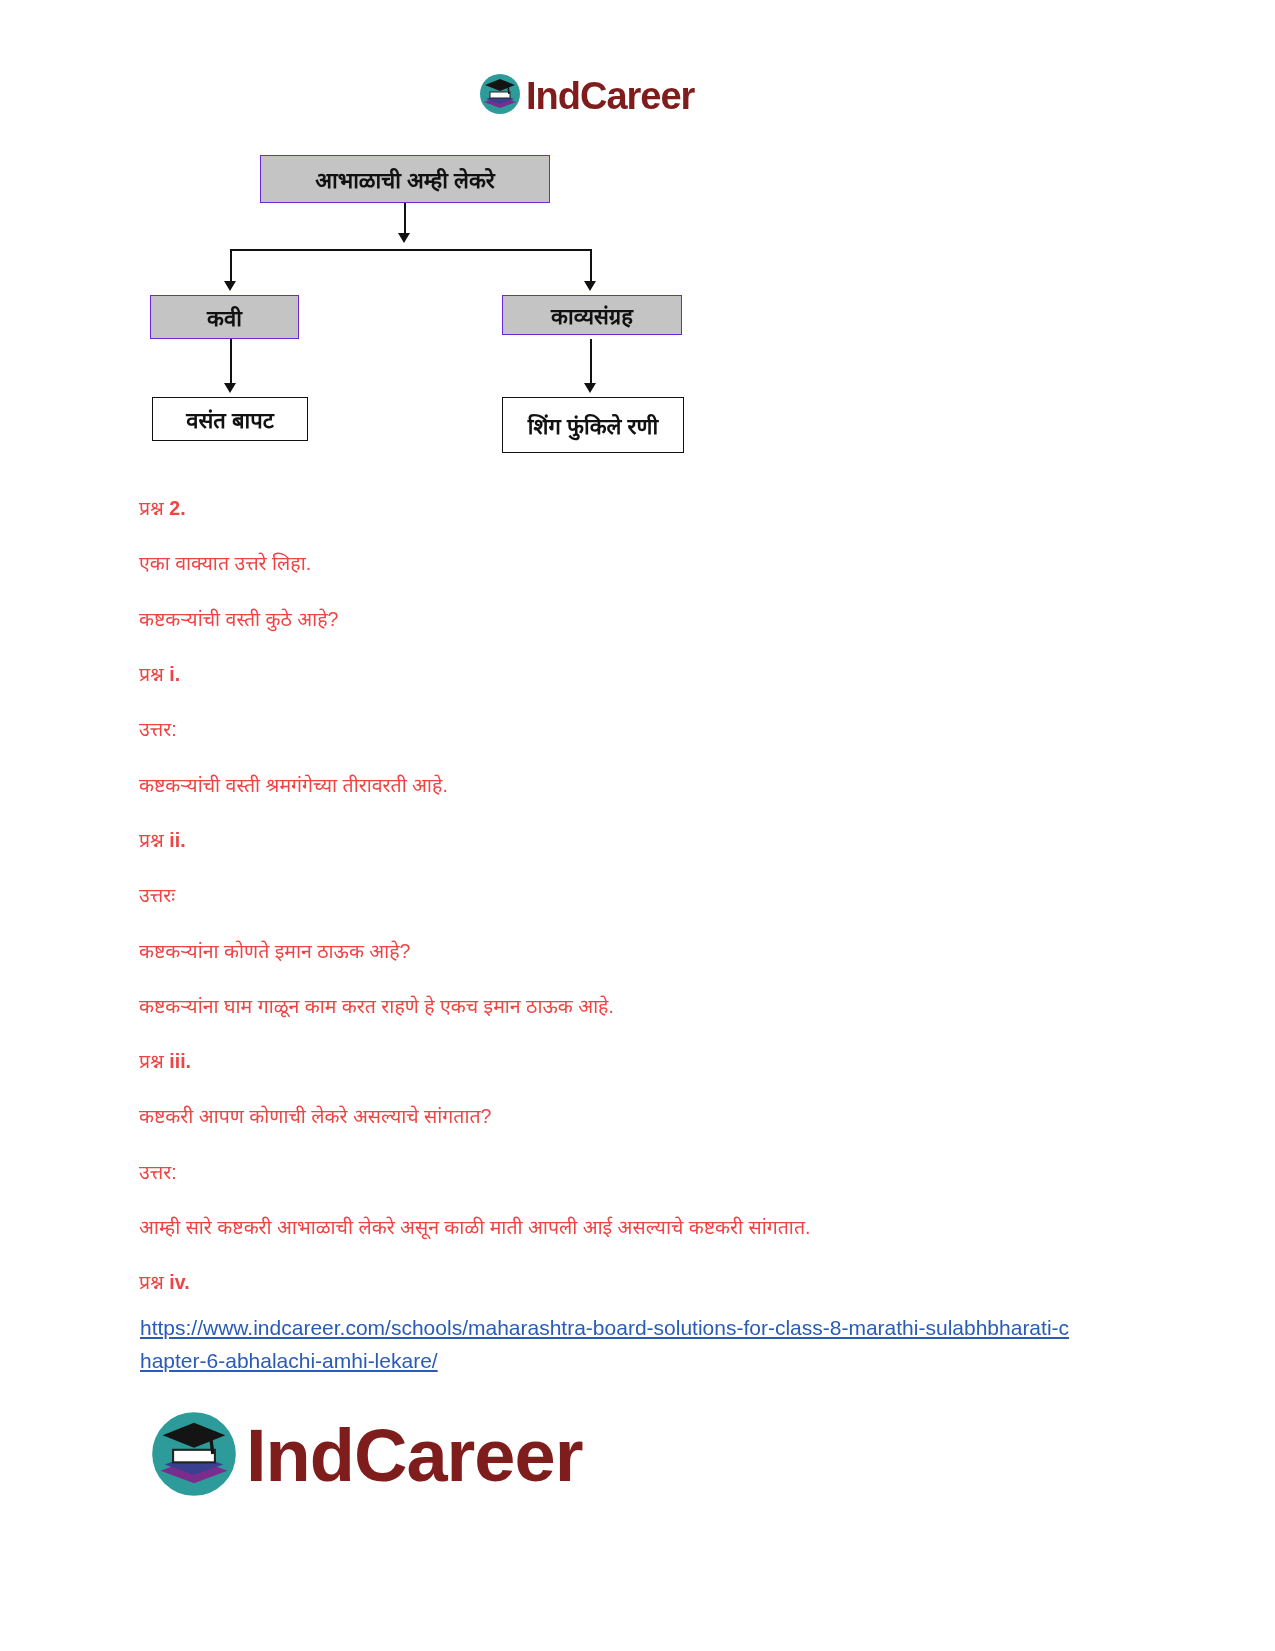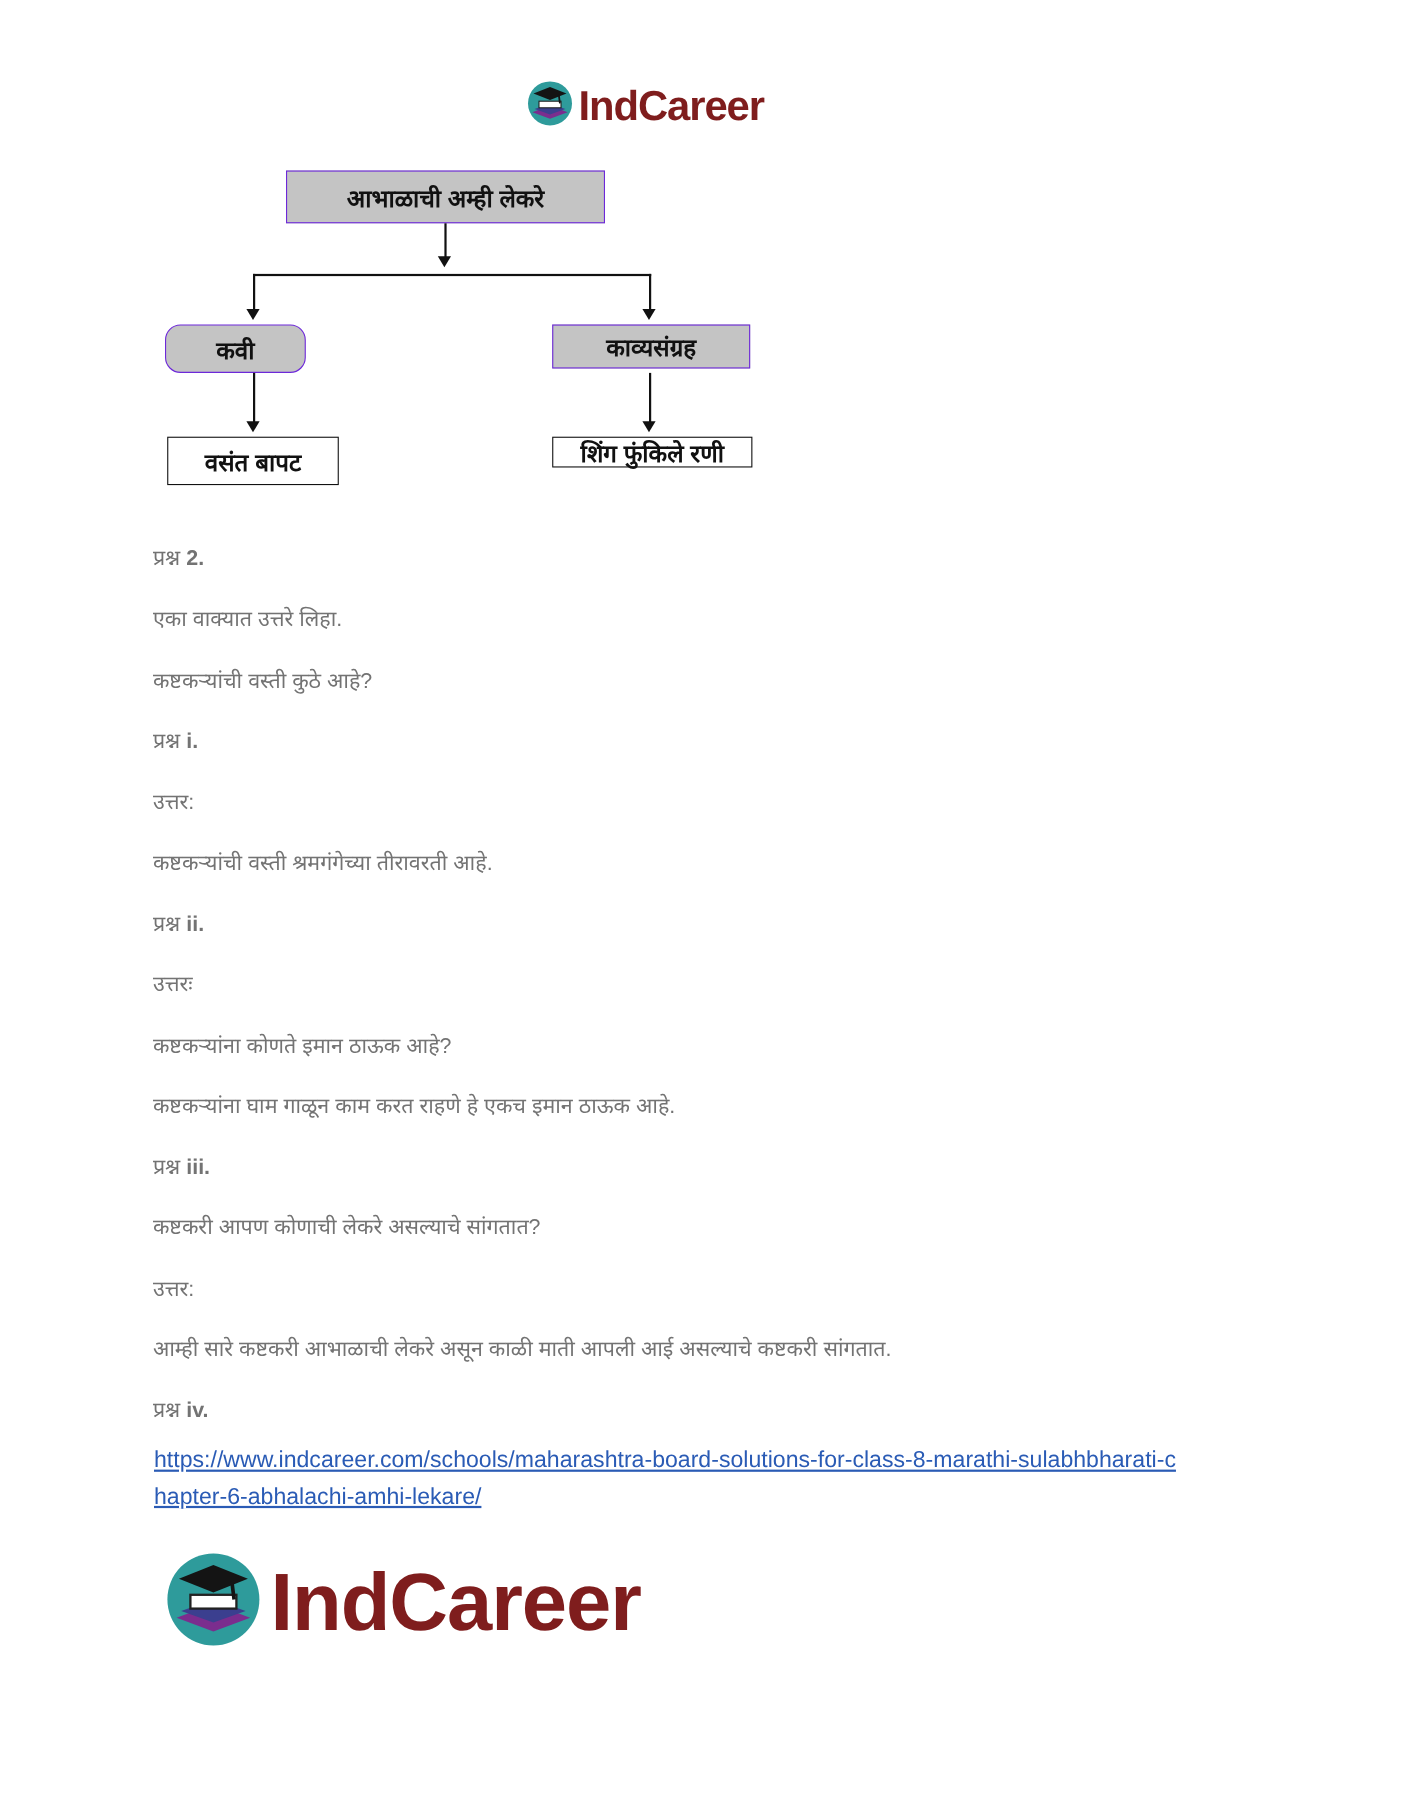--- a/index.html
+++ b/index.html
@@ -63,24 +63,24 @@
   }
   .node.shaded {
     background: #c4c4c4;
     border: 1px solid #6d28d9;
   }
   .node.plain {
     background: #ffffff;
     border: 1.5px solid #111111;
   }
   .node-root  { left: 110px; top: 0px;   width: 290px; height: 48px; }
-  .node-left  { left: 0px;   top: 140px; width: 128px; height: 44px; border-radius: 14px; }
+  .node-left  { left: 0px;   top: 140px; width: 149px; height: 44px; }
   .node-right { left: 352px; top: 140px; width: 180px; height: 40px; }
   .leaf-left  { left: 2px;   top: 242px; width: 156px; height: 44px; }
-  .leaf-right { left: 352px; top: 242px; width: 182px; height: 28px; }
+  .leaf-right { left: 352px; top: 242px; width: 182px; height: 56px; }
 
   .connector { position: absolute; background: #111111; }
   .v-line { width: 2px; }
   .h-line { height: 2px; }
   .arrow-head {
     position: absolute;
     width: 0; height: 0;
     border-left: 6px solid transparent;
     border-right: 6px solid transparent;
     border-top: 10px solid #111111;
@@ -90,21 +90,21 @@
   .content {
     position: absolute;
     left: 139px;
     top: 495px;
     width: 1000px;
   }
   .line {
     font-family: "Liberation Sans", "DejaVu Sans", sans-serif;
     font-size: 19.5px;
     line-height: 1.35;
-    color: #737373;
+    color: #ef4444;
     margin: 0 0 29px 0;
     white-space: pre-wrap;
   }
   .line .roman { font-weight: bold; }
 
   
   .footer-url {
     position: absolute;
     left: 140px;
     top: 1312px;

